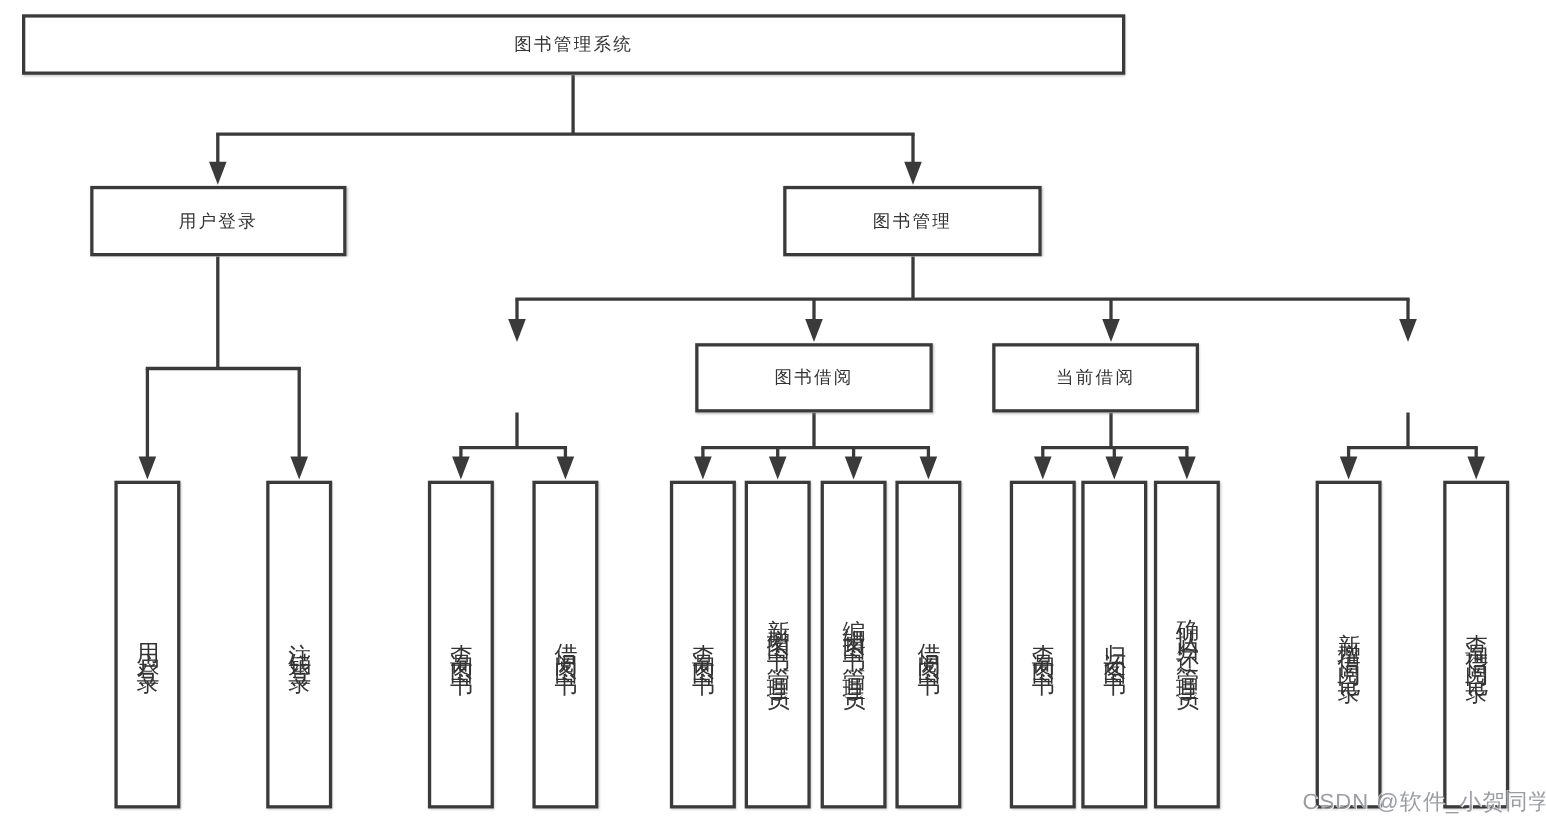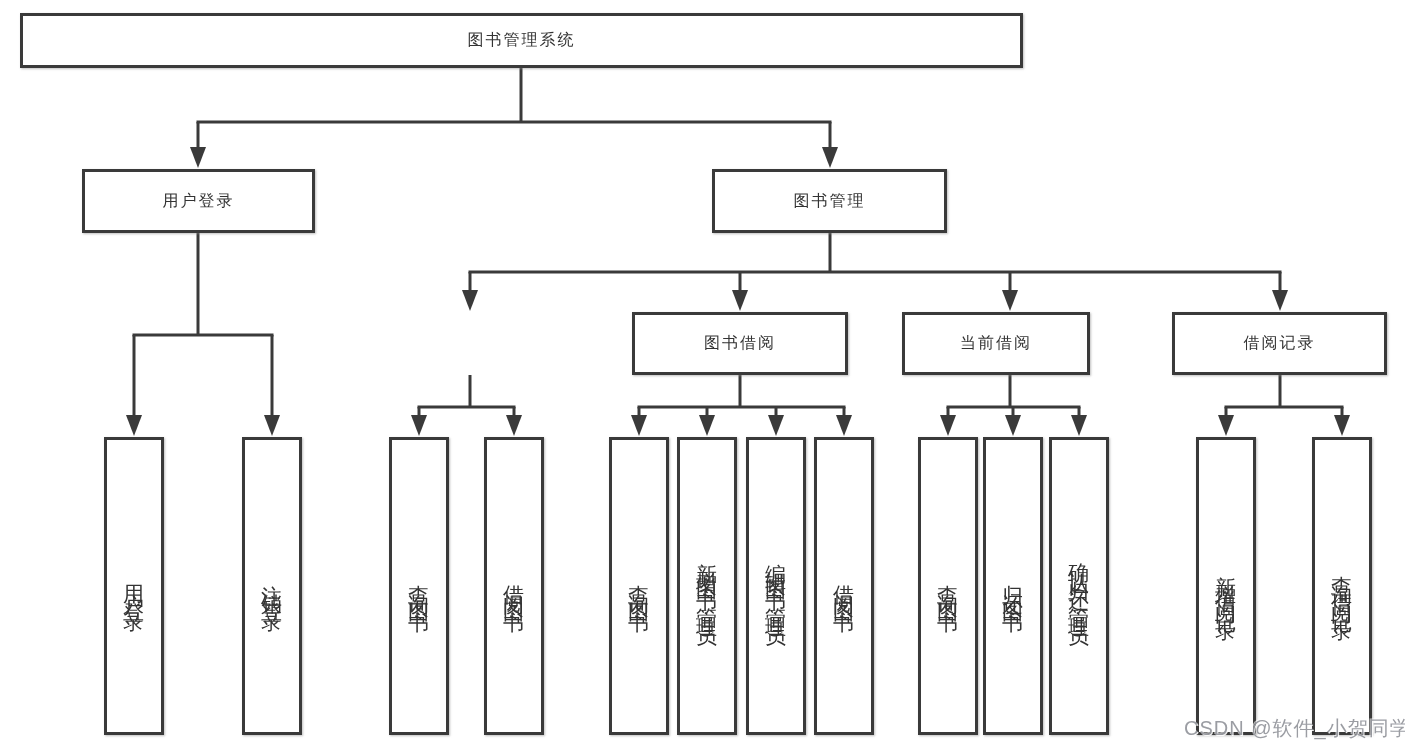--- a/index.html
+++ b/index.html
@@ -127,23 +127,20 @@
   <div class="node h" style="left:712px; top:169px; width:235px; height:64px">
     <span class="label">图书管理</span>
   </div>
 
   <div class="node h" style="left:632px; top:312px; width:216px; height:63px">
     <span class="label">图书借阅</span>
   </div>
   <div class="node h" style="left:902px; top:312px; width:188px; height:63px">
     <span class="label">当前借阅</span>
   </div>
-  <div class="node h" style="left:1172px; top:312px; width:215px; height:63px">
-    <span class="label">借阅记录</span>
-  </div>
 
   <div class="node v" style="left:104px; top:437px; width:60px; height:298px">
     <span class="label">用户登录</span>
   </div>
   <div class="node v" style="left:242px; top:437px; width:60px; height:298px">
     <span class="label">注销登录</span>
   </div>
 
   <div class="node v" style="left:389px; top:437px; width:60px; height:298px">
     <span class="label">查询图书</span>

